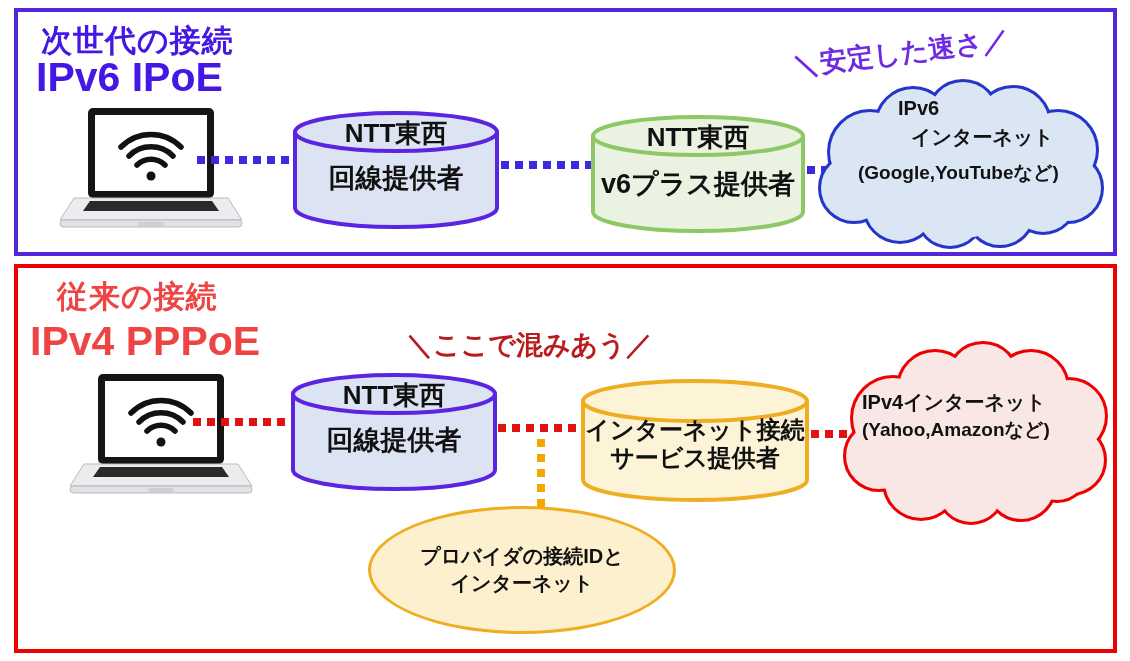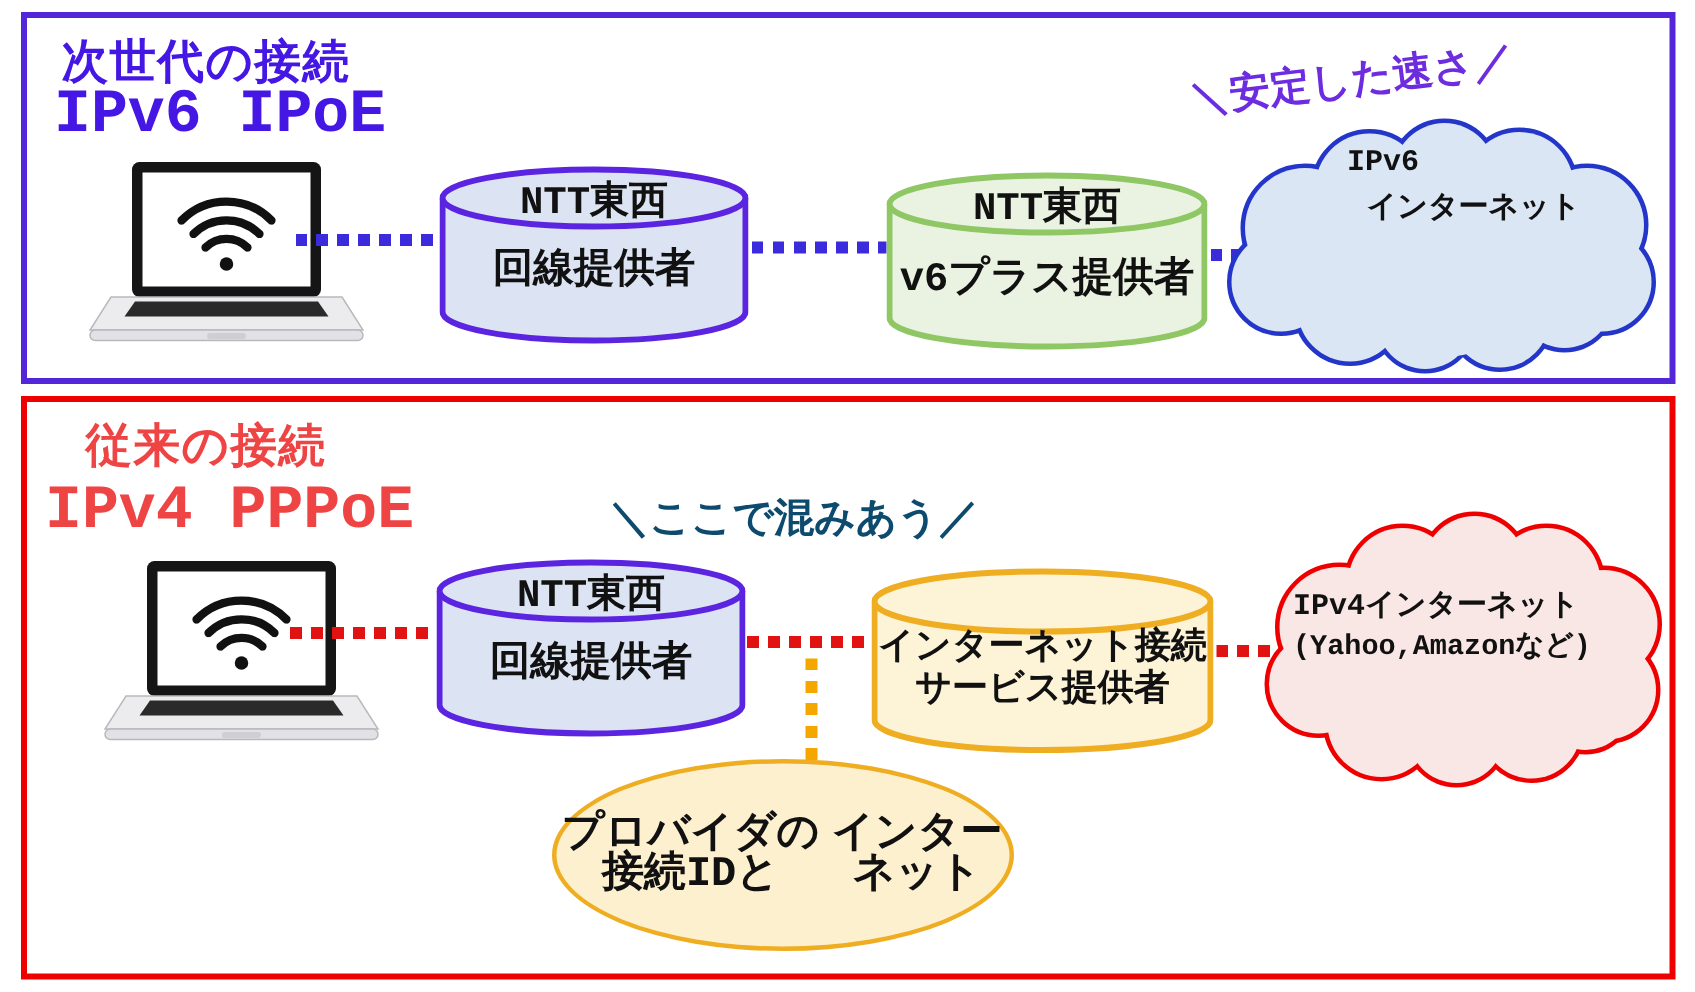--- a/index.html
+++ b/index.html
@@ -1,46 +1,46 @@
 <!DOCTYPE html>
 <html><head>
 <meta charset="utf-8">
 <style>
   html,body{margin:0;padding:0;background:#fff;}
   #stage{
     position:relative;width:1130px;height:661px;background:#fff;overflow:hidden;
-    font-family:Liberation Mono, monospace;color:#111;
+    font-family:Liberation Sans, sans-serif;color:#111;
   }
   .abs{position:absolute;}
   .panel{position:absolute;background:#fff;box-sizing:border-box;}
   .panel.top{left:14px;top:8px;width:1103px;height:248px;border:4px solid #5326DA;}
   .panel.bottom{left:14px;top:264px;width:1103px;height:389px;border:4px solid #EE0000;}
   .title1{font-weight:bold;font-size:31px;letter-spacing:1px;white-space:nowrap;}
   .title2{font-weight:bold;font-size:41px;letter-spacing:0px;white-space:nowrap;}
   .purple-t{color:#4517E4;}
   .red-t{color:#ef4444;}
   .annot{font-weight:bold;font-size:27px;white-space:nowrap;}
   .annot.purple{color:#6E2CE0;transform:rotate(-7deg);transform-origin:left center;}
-  .annot.red{color:#0c4a6e;}
+  .annot.red{color:#b91c1c;}
   .cyl{position:absolute;}
   .cyl svg{position:absolute;left:0;top:0;}
   .cyl .hdr{position:absolute;left:0;right:0;text-align:center;font-weight:bold;font-size:26px;white-space:nowrap;}
   .cyl .body-t{position:absolute;left:0;right:0;text-align:center;font-weight:bold;font-size:27px;white-space:nowrap;}
   .cyl .body-s{position:absolute;left:0;right:0;text-align:center;font-weight:bold;font-size:24px;white-space:nowrap;}
   .cloud-label{position:absolute;font-weight:bold;font-size:20px;white-space:nowrap;}
   .cloud-label.small{font-size:19px;}
   .dots-h{position:absolute;height:8px;}
   .dots-h.purple{background-image:repeating-linear-gradient(90deg,#3C2BDC 0 8px,transparent 8px 14px);}
   .dots-h.red{background-image:repeating-linear-gradient(90deg,#E01212 0 8px,transparent 8px 14px);}
   .dots-v{position:absolute;width:8px;background-image:repeating-linear-gradient(180deg,#F5A700 0 8px,transparent 8px 15px);}
   .note-ellipse{
     position:absolute;left:368px;top:506px;width:308px;height:128px;box-sizing:border-box;
     border:3.5px solid #EFAD21;border-radius:50%;background:#FDF0CE;
-    display:flex;flex-direction:row;align-items:center;justify-content:center;
-    font-weight:bold;font-size:28px;line-height:27px;text-align:center;
+    display:flex;flex-direction:column;align-items:center;justify-content:center;
+    font-weight:bold;font-size:20px;line-height:27px;text-align:center;
   }
 </style>
 </head>
 <body>
 
 <div id="stage">
 
   <div class="panel top"></div>
 
   <div class="abs title1 purple-t" style="left:41px;top:20px;">次世代の接続</div>
@@ -113,20 +113,21 @@
           <circle cx="84" cy="128" r="35"></circle>
           <circle cx="134" cy="136" r="32"></circle>
         <circle cx="184" cy="134" r="33"></circle>
           <circle cx="227" cy="122" r="32"></circle>
           <circle cx="146" cy="92" r="68"></circle>
       </g>
     </svg>
   </div>
   <div class="cloud-label" style="left:898px;top:97px;">IPv6</div>
   <div class="cloud-label" style="left:898px;top:124px;margin-left:13px;">インターネット</div>
+  <div class="cloud-label small" style="left:858px;top:160px;">(Google,YouTubeなど)</div>
 
   <div class="abs annot purple" style="left:793px;top:48px;">＼安定した速さ／</div>
 
   <div class="panel bottom"></div>
 
   <div class="abs title1 red-t" style="left:57px;top:276px;">従来の接続</div>
   <div class="abs title2 red-t" style="left:30px;top:318px;">IPv4 PPPoE</div>
 
   <div class="abs annot red" style="left:406px;top:327px;">＼ここで混みあう／</div>
 

